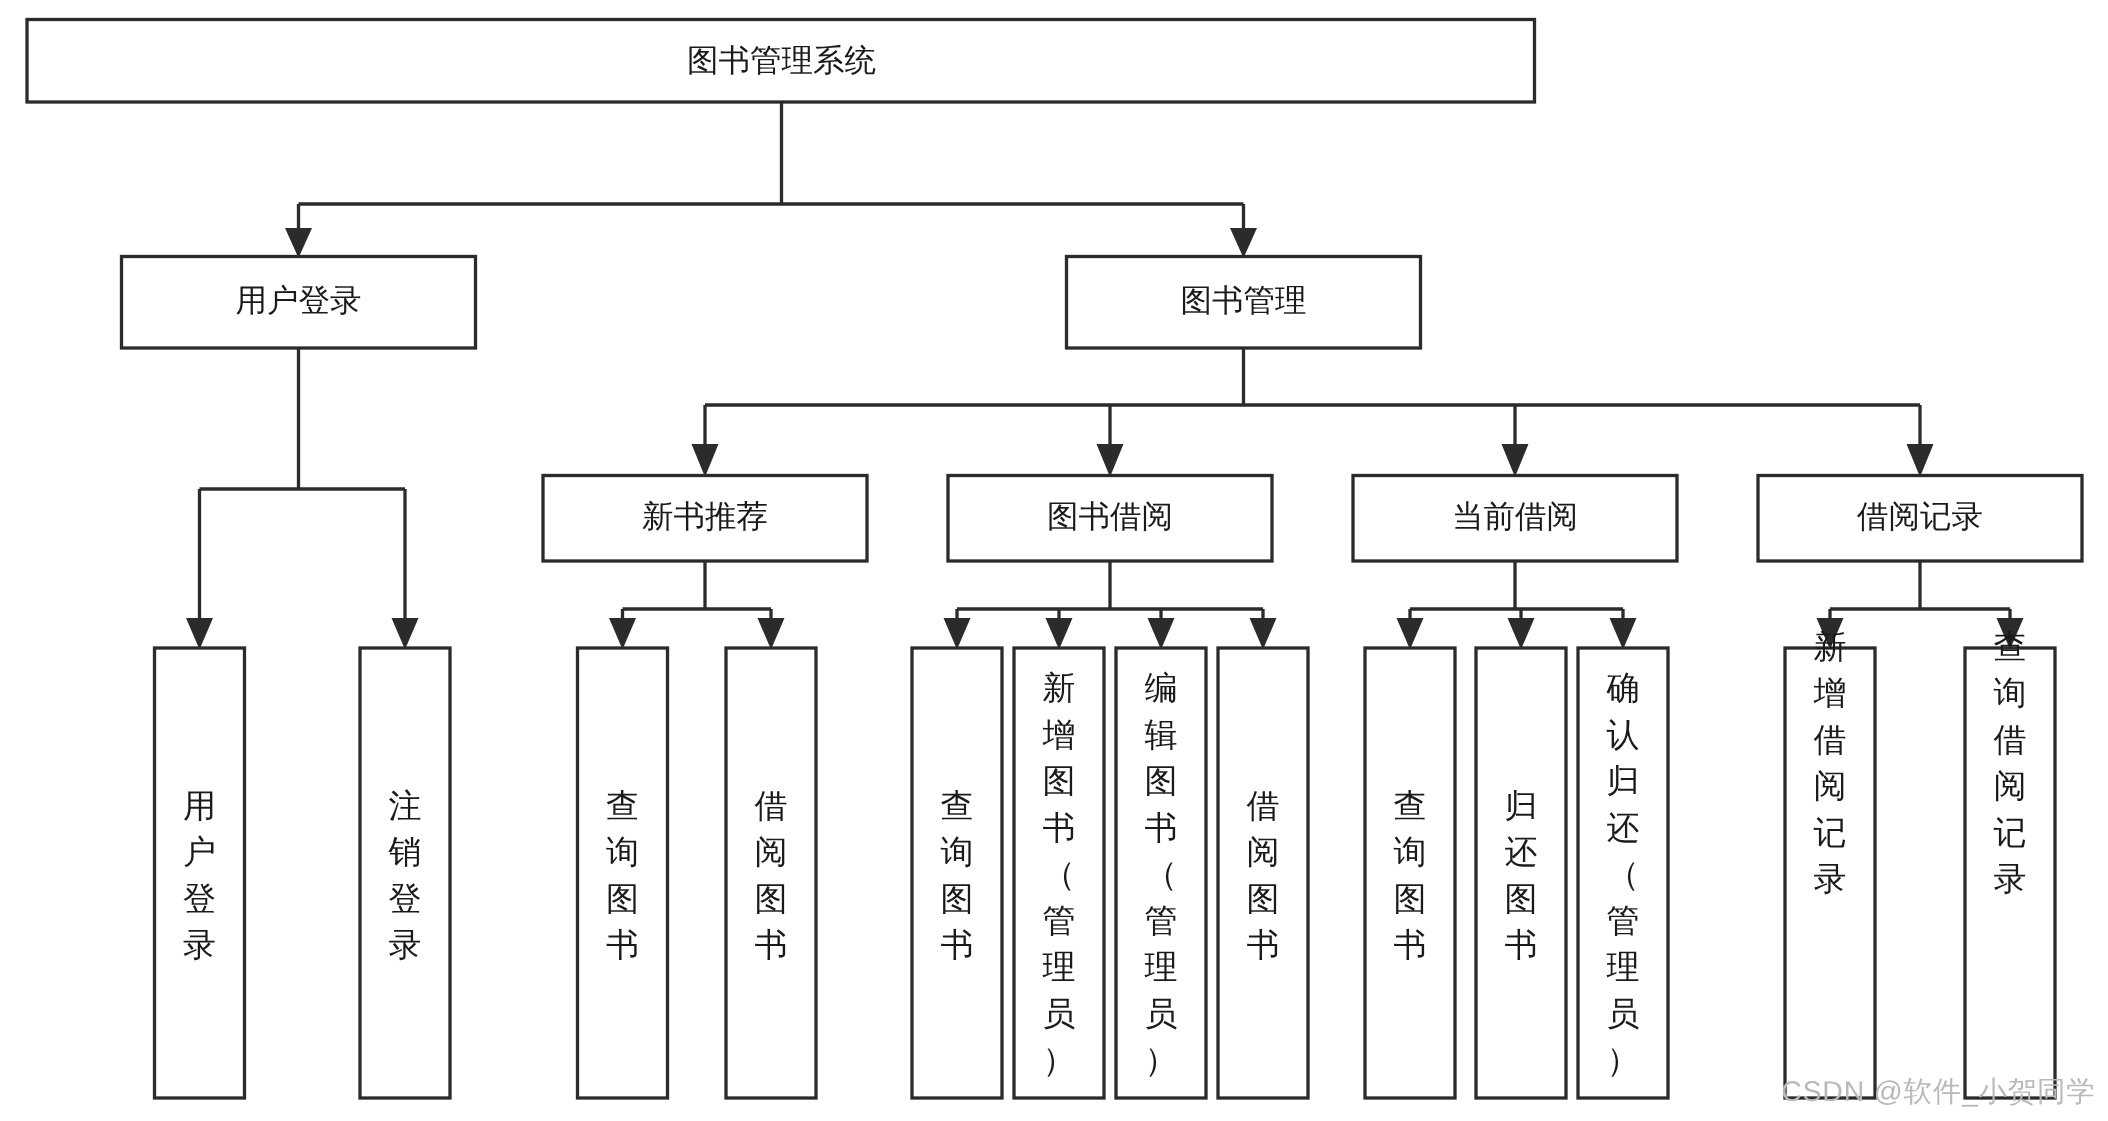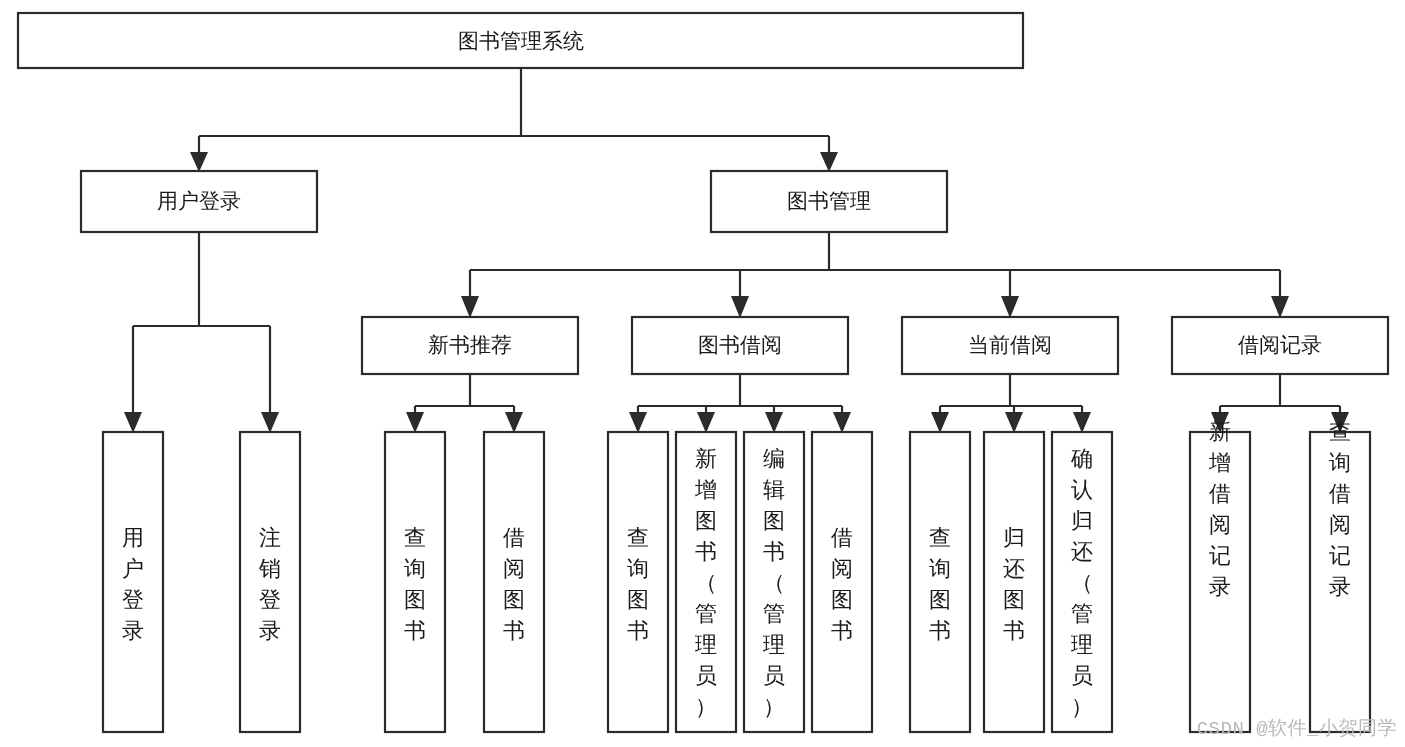--- a/index.html
+++ b/index.html
@@ -50,21 +50,21 @@
     dominant-baseline: middle;
   }
   .node-label.vertical {
     font-size: 22px;
     text-anchor: middle;
   }
   .watermark {
     position: absolute;
     right: 8px;
     bottom: 6px;
-    font-family: Liberation Mono, monospace;
+    font-family: Liberation Sans, sans-serif;
     font-size: 19px;
     color: #b9b9b9;
     letter-spacing: 0.5px;
     white-space: nowrap;
     user-select: none;
   }
 </style>
 </head>
 <body>
 

